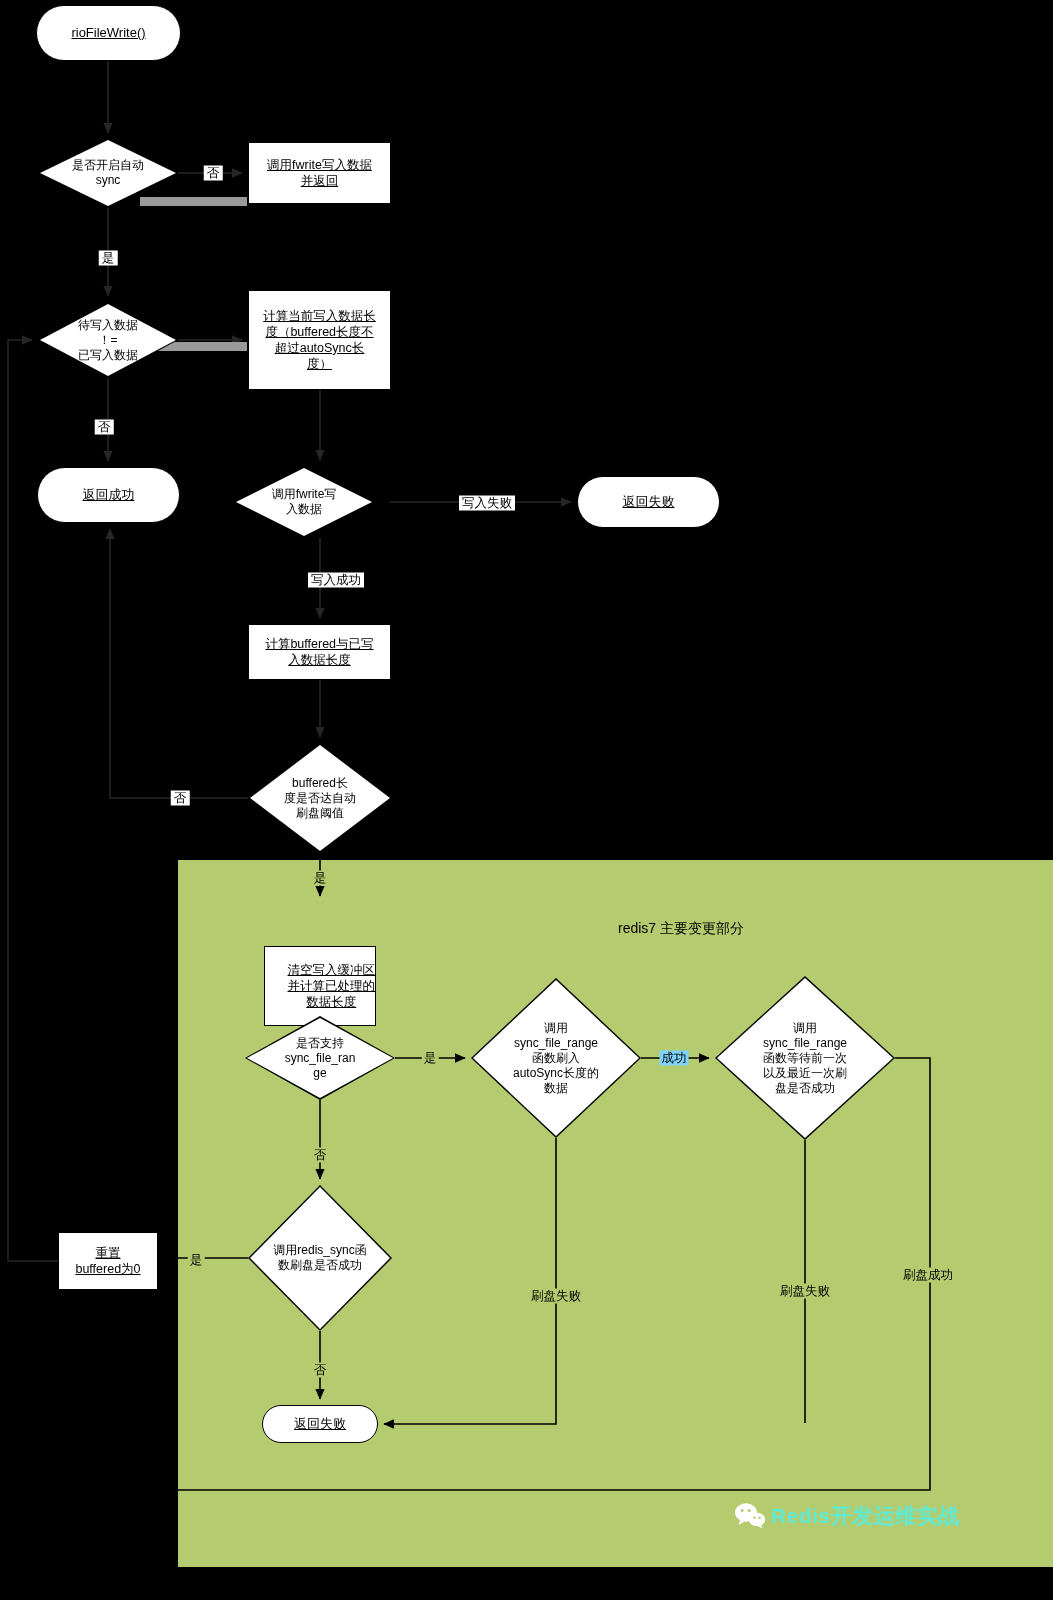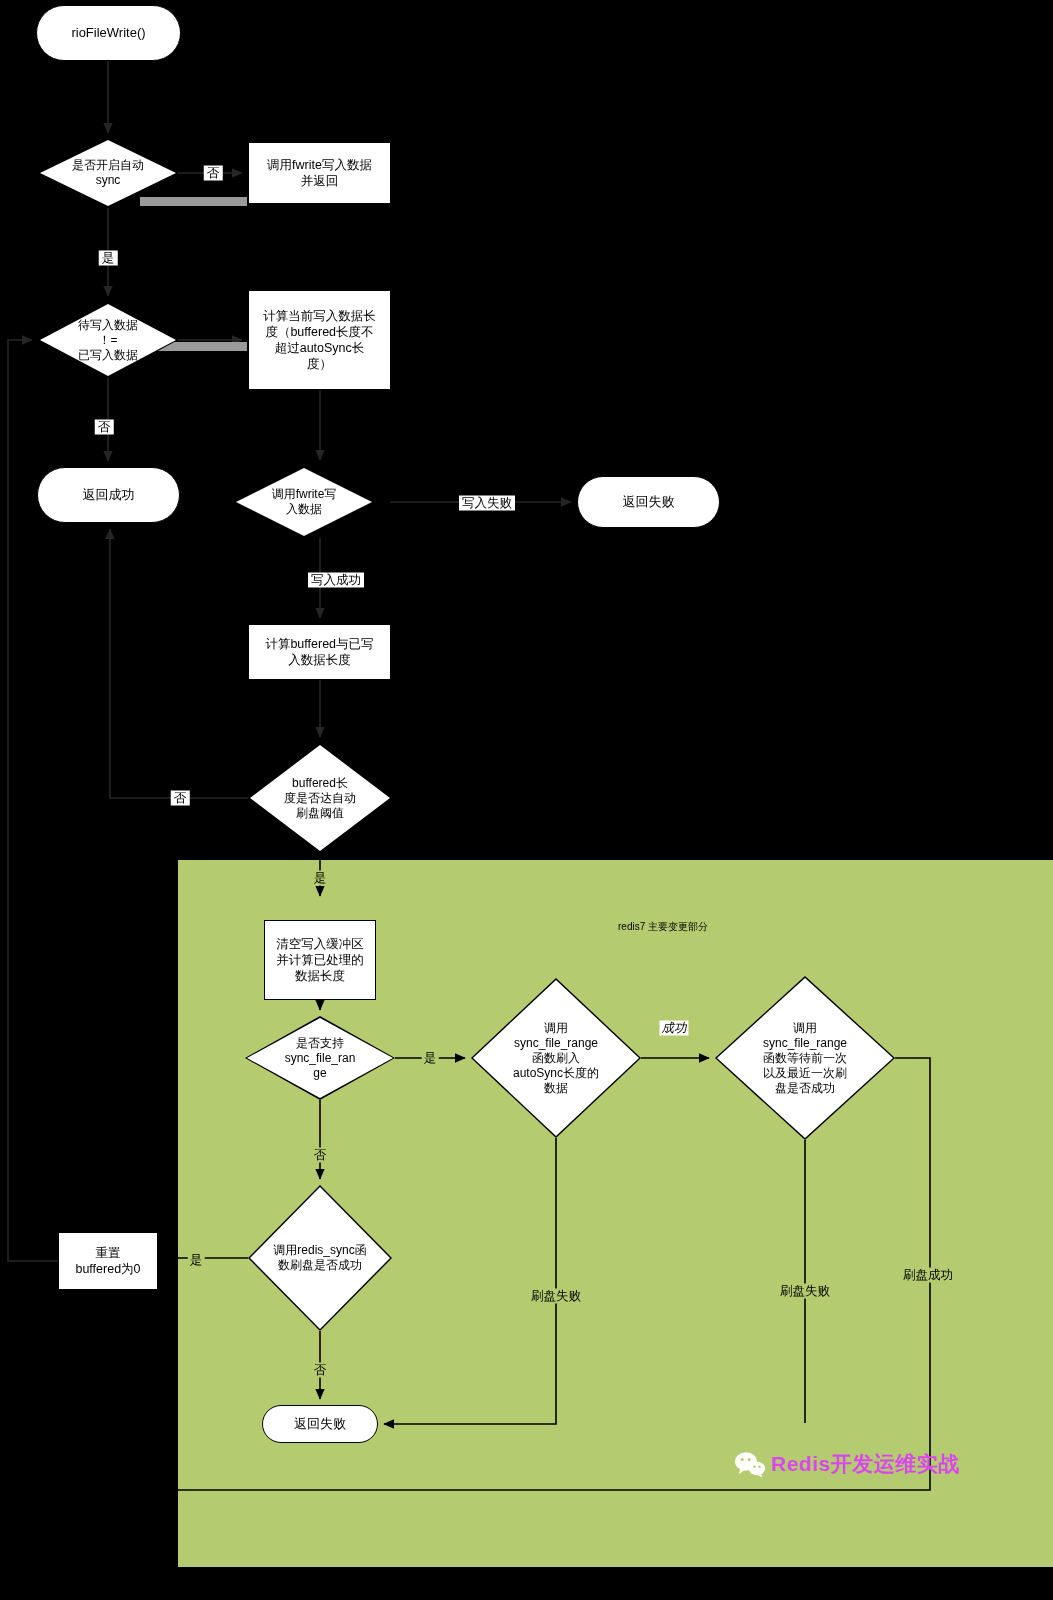--- a/index.html
+++ b/index.html
@@ -1,34 +1,34 @@
 <!DOCTYPE html>
 <html><head>
 <meta charset="utf-8">
 <style>
   html,body{margin:0;padding:0;background:#000;}
   .canvas{position:relative;width:1053px;height:1600px;background:#000;overflow:hidden;
           font-family:"Liberation Sans","DejaVu Sans",sans-serif;color:#000;}
   .region{position:absolute;left:178px;top:860px;width:875px;height:707px;}
   .wires{position:absolute;left:0;top:0;}
   .node{position:absolute;box-sizing:border-box;display:flex;align-items:center;justify-content:center;
-        text-align:center;white-space:pre-line;font-size:12.5px;line-height:1.3;background:#fff;border:1.5px solid #000;}
+        text-align:center;white-space:pre-line;font-size:12.5px;line-height:1.3;background:#fff;border:1.5px solid #000;text-decoration:underline;}
   .terminal{border-radius:28px;font-size:13px;}
   .diamond{position:absolute;}
   .d-outer{position:absolute;inset:0;background:#000;clip-path:polygon(50% 0%,100% 50%,50% 100%,0% 50%);}
   .d-inner{position:absolute;inset:2px;background:#fff;clip-path:polygon(50% 0%,100% 50%,50% 100%,0% 50%);}
   .d-text{position:absolute;inset:0;display:flex;align-items:center;justify-content:center;
           text-align:center;white-space:pre-line;font-size:12px;line-height:1.25;}
   .chip{position:absolute;transform:translate(-50%,-50%);background:#fff;color:#000;
         font-size:12.5px;line-height:15px;padding:0 3px;white-space:nowrap;}
   .glabel{position:absolute;transform:translate(-50%,-50%);color:#000;font-size:12.5px;
           line-height:15px;padding:0 2px;white-space:nowrap;}
-  .region-title{position:absolute;left:618px;top:920px;font-size:10px;color:#000;}
-  .watermark{position:absolute;left:734px;top:1450px;display:flex;align-items:center;gap:5px;
-             color:#d946ef;font-size:21px;font-weight:bold;letter-spacing:.5px;}
+  .region-title{position:absolute;left:618px;top:920px;font-size:14px;color:#000;}
+  .watermark{position:absolute;left:734px;top:1502px;display:flex;gap:5px;
+             color:#5eead4;font-size:21px;font-weight:bold;letter-spacing:.5px;}
 </style>
 </head>
 <body>
 
 <div class="canvas">
 
   <div class="region" style="background:#b5cb6f;"></div>
 
   <svg class="wires" width="1053" height="1600" viewBox="0 0 1053 1600">
     <defs>
@@ -79,21 +79,21 @@
   <div class="node terminal" style="left:262px;top:1405px;width:116px;height:38px;border-radius:19px;"><span>返回失败</span></div>
 
   <div class="node" style="left:248px;top:142px;width:143px;height:62px;"><span>调用fwrite写入数据
 并返回</span></div>
   <div class="node" style="left:248px;top:624px;width:143px;height:56px;"><span>计算buffered与已写
 入数据长度</span></div>
   <div class="node" style="left:248px;top:290px;width:143px;height:100px;"><span>计算当前写入数据长
 度（buffered长度不
 超过autoSync长
 度）</span></div>
-  <div class="node" style="left:264px;top:920px;width:112px;height:80px;"><span>清空写入缓冲区
+  <div class="node" style="left:264px;top:946px;width:112px;height:80px;justify-content:flex-end;"><span>清空写入缓冲区
 并计算已处理的
 数据长度</span></div>
   <div class="node" style="left:58px;top:1232px;width:100px;height:58px;"><span>重置
 buffered为0</span></div>
 
   <div class="diamond" style="left:38px;top:138px;width:140px;height:70px;">
     <div class="d-outer"></div>
     <div class="d-inner"></div>
     <div class="d-text">是否开启自动
 sync</div>
@@ -152,21 +152,21 @@
 
   <div class="chip" style="left:213px;top:173px;">否</div>
   <div class="chip" style="left:108px;top:258px;">是</div>
   <div class="chip" style="left:104px;top:427px;">否</div>
   <div class="chip" style="left:487px;top:503px;">写入失败</div>
   <div class="chip" style="left:336px;top:580px;">写入成功</div>
   <div class="chip" style="left:180px;top:798px;">否</div>
 
   <div class="glabel" style="left:320px;top:878px;background:#b5cb6f;">是</div>
   <div class="glabel" style="left:430px;top:1058px;background:#b5cb6f;">是</div>
-  <div class="glabel" style="left:674px;top:1028px;background:#ffffff;font-style:italic;">成功</div>
+  <div class="glabel" style="left:674px;top:1058px;background:#7dd3fc;">成功</div>
   <div class="glabel" style="left:320px;top:1155px;background:#b5cb6f;">否</div>
   <div class="glabel" style="left:196px;top:1260px;background:#b5cb6f;">是</div>
   <div class="glabel" style="left:320px;top:1370px;background:#b5cb6f;">否</div>
   <div class="glabel" style="left:556px;top:1296px;background:#b5cb6f;">刷盘失败</div>
   <div class="glabel" style="left:805px;top:1291px;background:#b5cb6f;">刷盘失败</div>
   <div class="glabel" style="left:928px;top:1275px;background:#b5cb6f;">刷盘成功</div>
 
   <div class="watermark">
     <svg width="32" height="27" viewBox="0 0 32 27">
       <ellipse cx="12" cy="10.5" rx="11" ry="9.2" fill="#ffffff"></ellipse>

